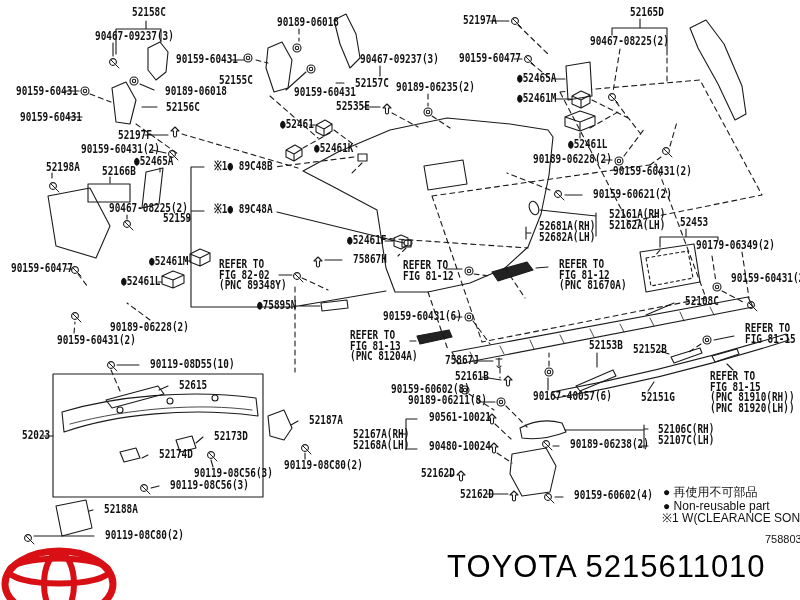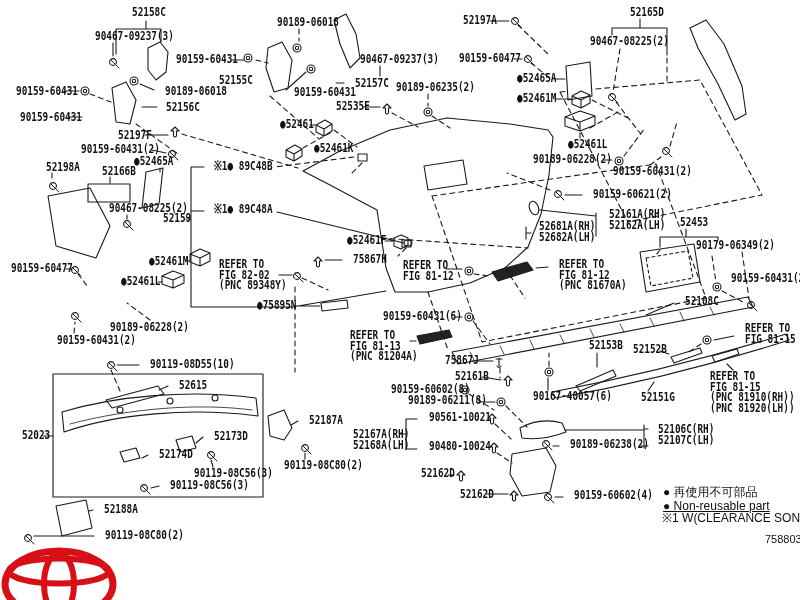--- a/index.html
+++ b/index.html
@@ -280,18 +280,19 @@
       <div class="lbl m" style="left: 420px; top: 441px;">90480-10024</div>
       <div class="lbl m" style="left: 524px; top: 391px;">90167-40057(6)</div>
       <div class="lbl m" style="left: 632px; top: 392px;">52151G</div>
       <div class="lbl m" style="left: 561px; top: 439px;">90189-06238(2)</div>
       <div class="lbl m" style="left: 649px; top: 424px;">52106C(RH)
 52107C(LH)</div>
       <div class="lbl m" style="left: 412px; top: 468px;">52162D</div>
       <div class="lbl m" style="left: 451px; top: 489px;">52162D</div>
       <div class="lbl m" style="left: 565px; top: 490px;">90159-60602(4)</div>
       <div class="lbl s" style="left: 654px; top: 486px;">● 再使用不可部品</div>
-      <div class="lbl s" style="left: 654px; top: 500px; text-decoration: underline;">● Non-reusable part</div>
+      <div class="lbl s" style="left: 654px; top: 500px;">● Non-reusable part</div>
       <div class="lbl s" style="left: 653px; top: 512px;">※1 W(CLEARANCE SONAR)</div>
       <div class="lbl s2" style="left: 756px; top: 533px;">758803B</div>
     </div>
 
+  <div class="footer">TOYOTA 5215611010</div>
 </div>
 
 </body></html>

